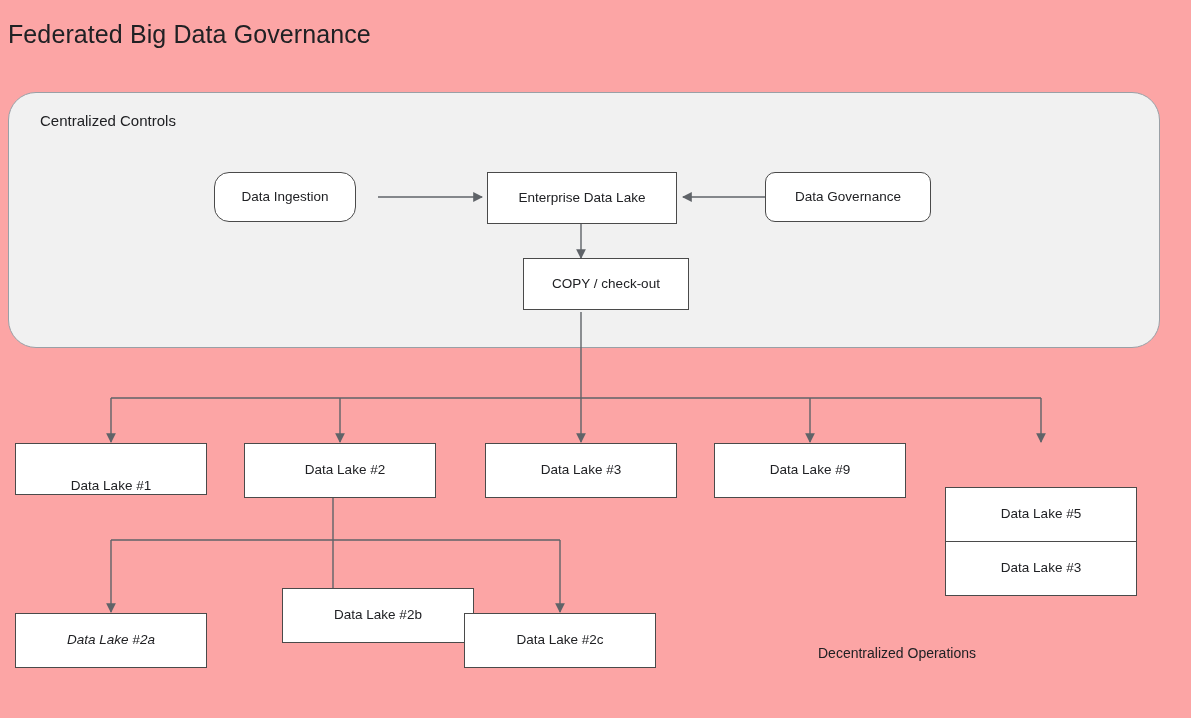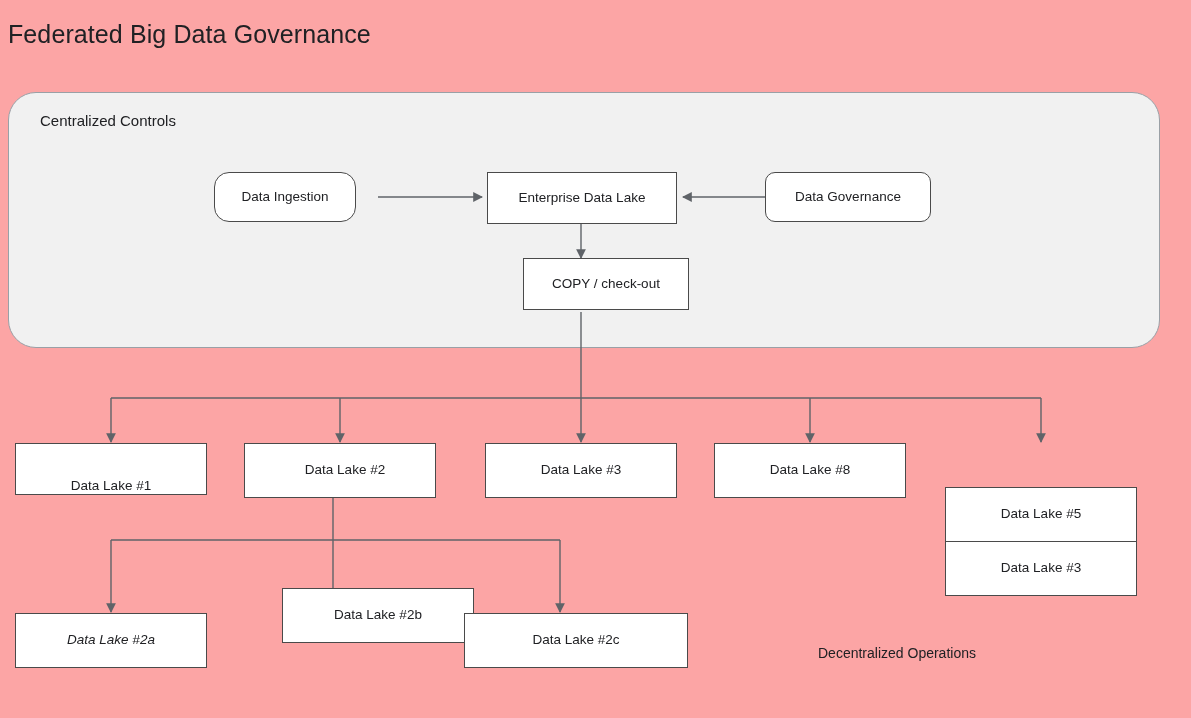--- a/index.html
+++ b/index.html
@@ -146,38 +146,38 @@
 
   <div class="node" style="left:244px; top:443px; width:192px; height:55px;padding-left:10px;">
     <span>Data Lake #2</span>
   </div>
 
   <div class="node" style="left:485px; top:443px; width:192px; height:55px;">
     <span>Data Lake #3</span>
   </div>
 
   <div class="node" style="left:714px; top:443px; width:192px; height:55px;">
-    <span>Data Lake #8</span>
+    <span>Data Lake #9</span>
   </div>
 
   <div class="node" style="left:945px; top:443px; width:192px; height:55px;margin-top:44px;">
     <span>Data Lake #5</span>
   </div>
 
   <div class="node" style="left:945px; top:541px; width:192px; height:55px;">
     <span>Data Lake #3</span>
   </div>
 
   <div class="node" style="left:15px; top:613px; width:192px; height:55px;font-style:italic;">
     <span>Data Lake #2a</span>
   </div>
 
   <div class="node" style="left:238px; top:588px; width:192px; height:55px;margin-left:44px;">
     <span>Data Lake #2b</span>
   </div>
 
-  <div class="node" style="left:464px; top:613px; width:224px; height:55px;align-items:center;">
+  <div class="node" style="left:464px; top:613px; width:192px; height:55px;align-items:center;">
     <span>Data Lake #2c</span>
   </div>
 
   <div id="decentralized-label">Decentralized Operations</div>
 
 </div>
 
 </body></html>

